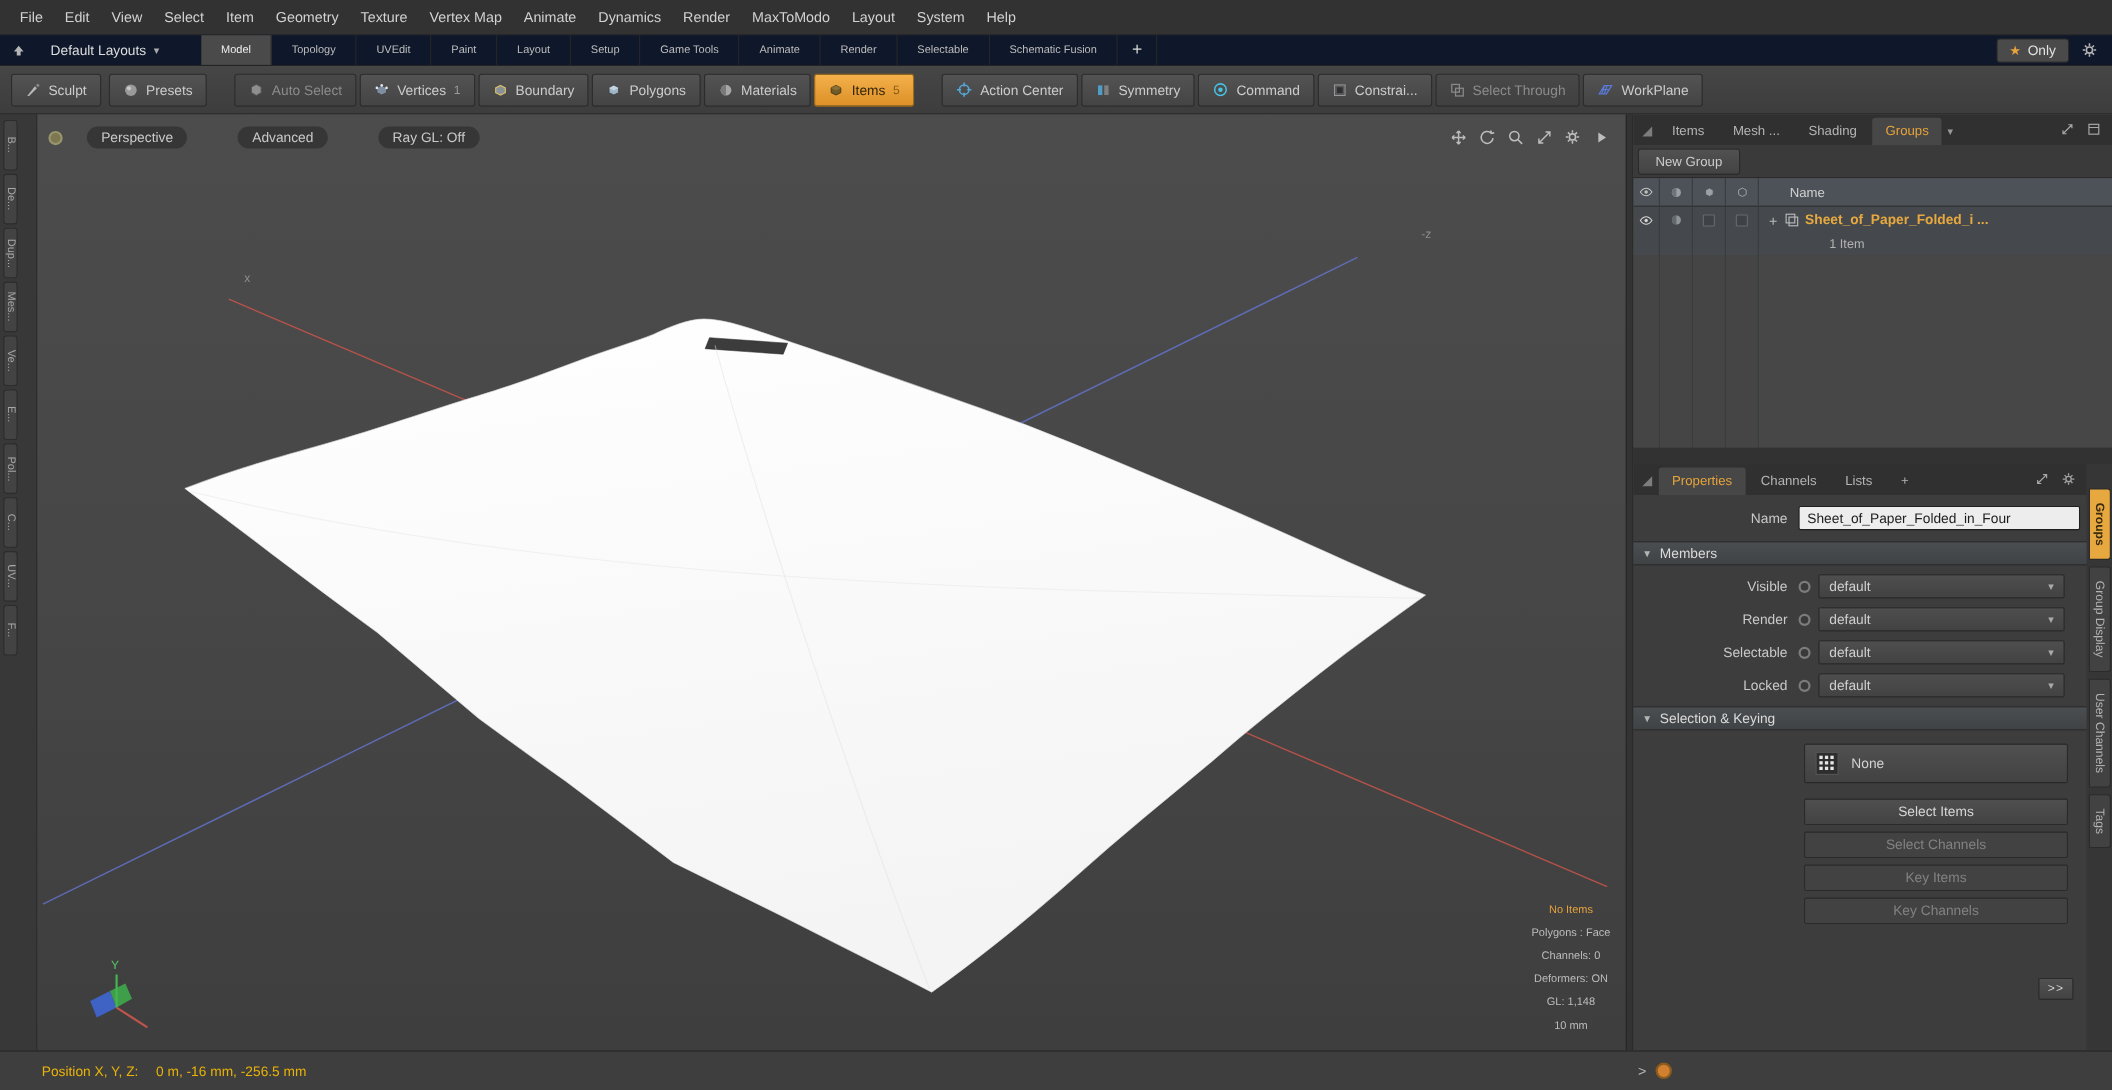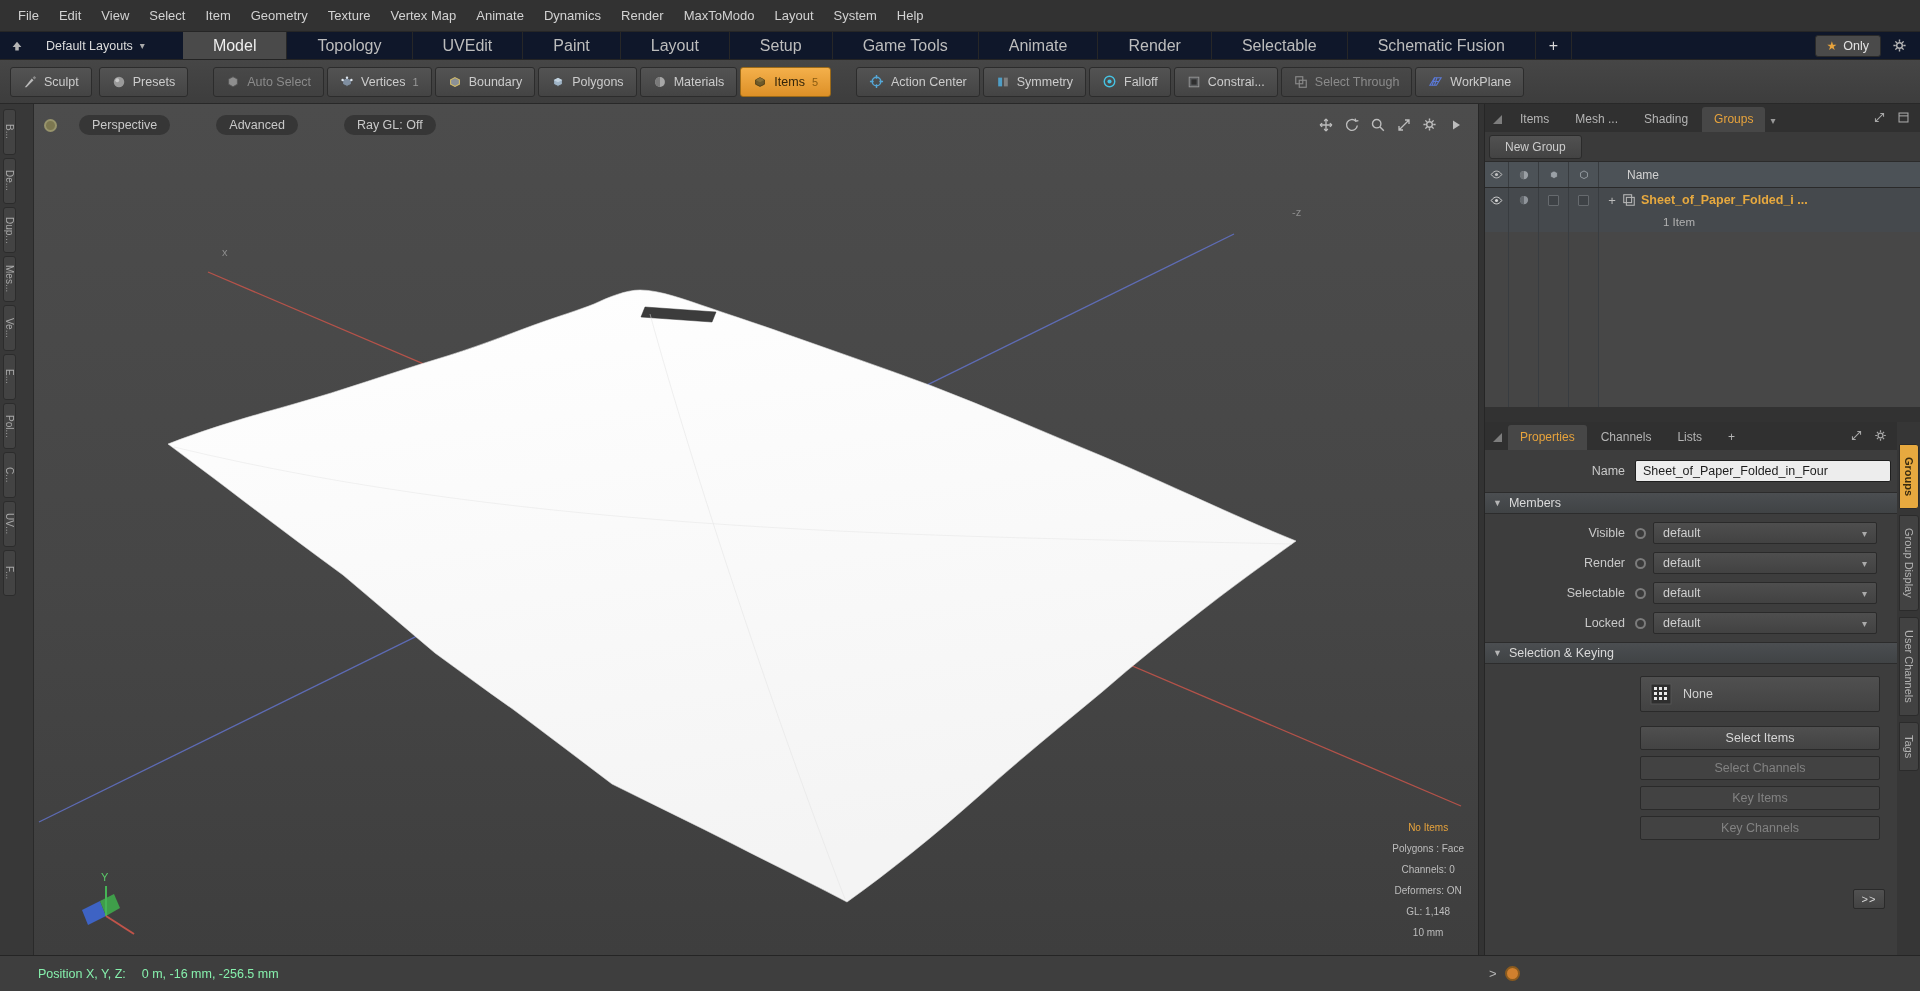--- a/index.html
+++ b/index.html
@@ -19,21 +19,21 @@
 
   
   .tabbar { position:absolute; top:32px; left:0; right:0; height:28px;
     background:#0f172a; border-bottom:1px solid #242424;
     display:flex; align-items:stretch; }
   .home-btn { width:34px; display:flex; align-items:center; justify-content:center; }
   .layout-select { display:flex; align-items:center; gap:7px; padding:0 12px;
     font-size:12.5px; color:#dddddd; }
   .caret { font-size:10px; color:#aaaaaa; }
   .ltabs { display:flex; align-items:stretch; margin-left:26px; }
-  .ltab { display:flex; align-items:center; padding:0 30px; font-size:16px;
+  .ltab { display:flex; align-items:center; padding:0 18px; font-size:10px;
     color:#bdbdbd; border-right:1px solid #272727; }
   .ltab.active { background:#4a4a4a; color:#eeeeee; }
   .ltab.add { font-size:16px; color:#d8d8d8; padding:0 13px; }
   .tabbar-right { margin-left:auto; display:flex; align-items:center; gap:10px; padding-right:12px; }
   .only-btn { background:#4a4a4a; border:1px solid #2a2a2a; border-radius:3px;
     padding:3px 11px; display:flex; align-items:center; gap:6px; font-size:12.5px; color:#e2e2e2; }
   .star { color:#e7a33c; font-size:12px; }
 
   
   .toolbar { position:absolute; top:60px; left:0; right:0; height:44px;
@@ -149,21 +149,21 @@
   .side-tabs { position:absolute; top:318px; bottom:0; right:0; width:23px; background:#363636;
     display:flex; flex-direction:column; align-items:center; gap:6px; padding-top:22px; }
   .side-tab { writing-mode:vertical-rl; font-size:11px; color:#b3b3b3; background:#424242;
     border:1px solid #2b2b2b; border-radius:0 3px 3px 0; padding:12px 0; width:20px;
     display:flex; align-items:center; justify-content:center; white-space:nowrap; }
   .side-tab.active { background:#e7a93f; color:#3a2c10; font-weight:bold; }
 
   
   .statusbar { position:absolute; bottom:0; left:0; right:0; height:36px;
     background:#3e3e3e; border-top:1px solid #252525; display:flex; align-items:center; }
-  .pos-text { padding-left:38px; font-size:12.5px; color:#86efac; display:flex; gap:16px; }
+  .pos-text { padding-left:38px; font-size:12.5px; color:#eab308; display:flex; gap:16px; }
   .command-area { position:absolute; left:1485px; right:6px; top:0; bottom:0;
     display:flex; align-items:center; gap:8px; padding:0 4px; }
   .prompt { color:#b5b5b5; font-size:13px; }
   .command-input { flex:1; height:22px; background:#373737; border:1px solid #5e5e5e;
     border-radius:2px; color:#dddddd; padding:0 8px; font-size:12.5px; font-family:inherit; }
   .command-input::placeholder { color:#929292; opacity:1; }
   .record-dot { width:15px; height:15px; border-radius:50%; background:#d0802e;
     border:2px solid #8a5a1e; flex:none; }
 </style>
 </head>
@@ -301,21 +301,21 @@
           <rect x="2.5" y="3" width="4.5" height="10" fill="#4f9ec6"></rect>
           <rect x="9" y="3" width="4.5" height="10" fill="#808080"></rect>
         </svg>
       <span>Symmetry</span>
     </div>
     <div class="tbtn">
       <svg width="15" height="15" viewBox="0 0 16 16" fill="none">
           <circle cx="8" cy="8" r="5.6" stroke="#46c2e2" stroke-width="1.5"></circle>
           <circle cx="8" cy="8" r="2.2" fill="#46c2e2"></circle>
         </svg>
-      <span>Falloff</span>
+      <span>Command</span>
     </div>
     <div class="tbtn">
       <svg width="14" height="14" viewBox="0 0 16 16">
           <rect x="2.5" y="2.5" width="11" height="11" fill="#57595b" stroke="#9a9a9a"></rect>
           <rect x="5" y="5" width="6" height="6" fill="#2f2f2f"></rect>
         </svg>
       <span>Constrai...</span>
     </div>
     <div class="tbtn disabled">
       <svg width="14" height="14" viewBox="0 0 16 16" fill="none" stroke="#8a8a8a" stroke-width="1.3">

